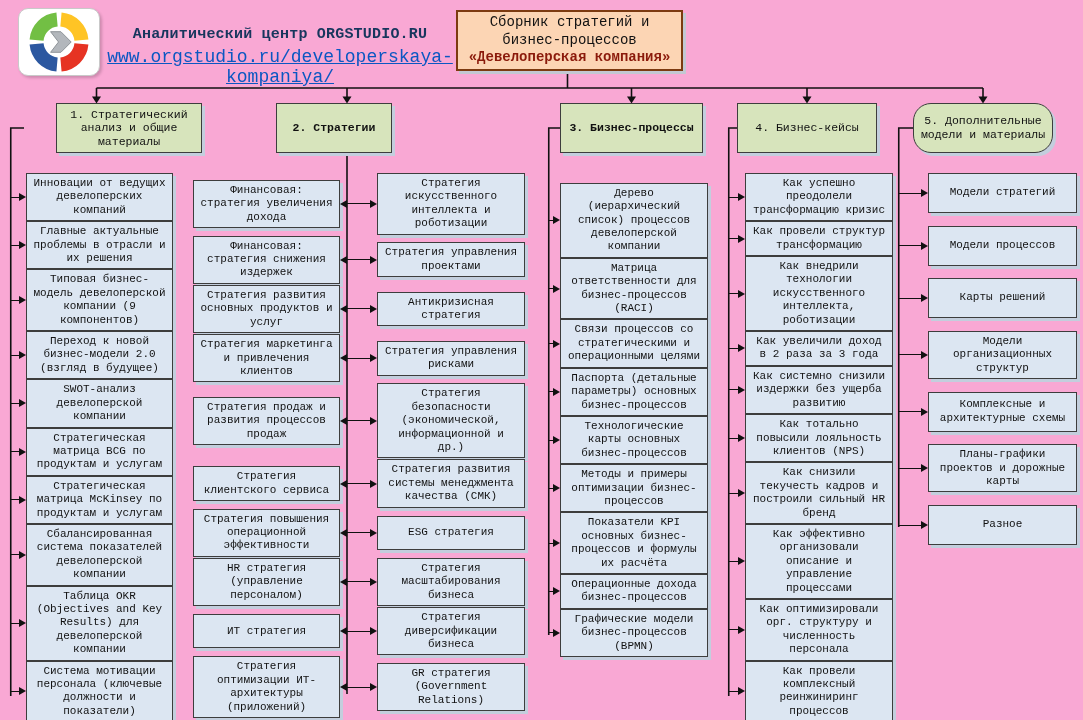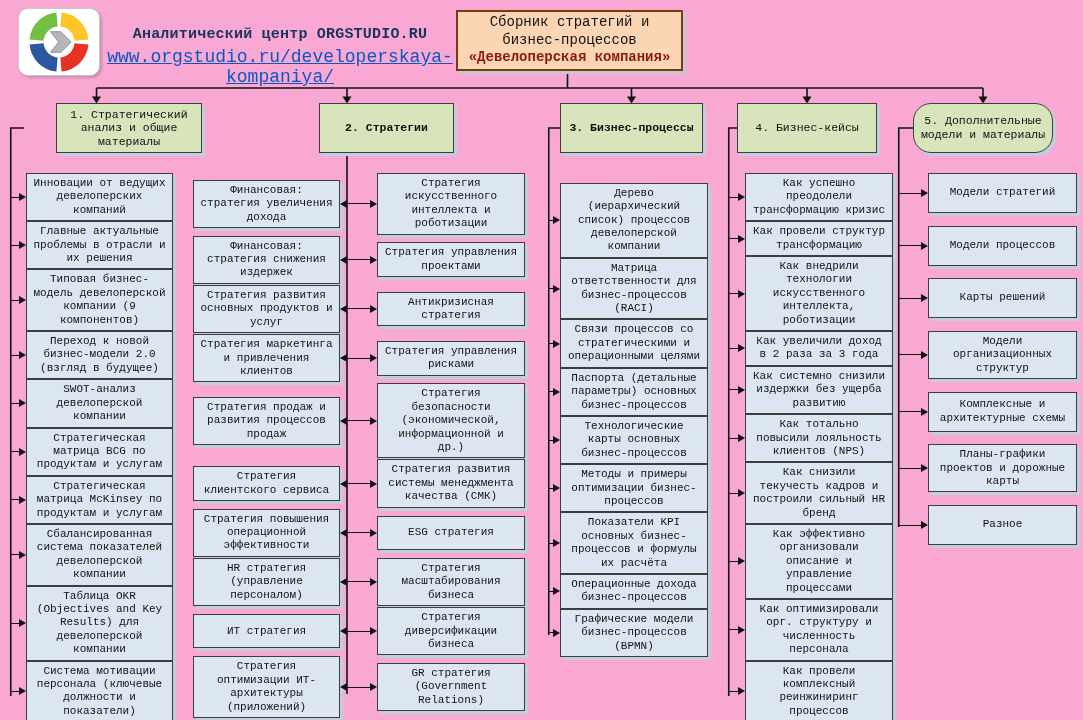--- a/index.html
+++ b/index.html
@@ -20,21 +20,21 @@
             border:2px solid #7c3a10;box-shadow:3px 3px 0 #c3c8d2;z-index:2;
             display:flex;flex-direction:column;align-items:center;justify-content:center;
             font-size:14px;line-height:1.28;text-align:center;}
   #root-box .emph{font-weight:bold;color:#8b1a0b;}
   
   .hdr{position:absolute;top:103px;height:50px;background:#d7e4bc;border:1px solid #3d3d3d;
        box-shadow:3px 3px 0 #c3cedd;display:flex;align-items:center;justify-content:center;
        text-align:center;font-size:11.5px;line-height:1.18;padding:2px 4px;box-sizing:border-box;z-index:2;}
   .hdr.bold{font-weight:bold;}
   #h1{left:28px;width:146px;margin-left:28px;}
-  #h2{left:276px;width:135px;margin-left:43px;}
+  #h2{left:276px;width:116px;}
   #h3{left:560px;width:143px;}
   #h4{left:737px;width:140px;}
   #h5{left:913px;width:140px;border-radius:18px;}
   
   .col{position:absolute;display:flex;flex-direction:column;justify-content:space-between;z-index:1;}
   #col1{left:10px;top:173px;width:163px;height:545px;}
   #col2{left:193px;top:173px;width:332px;height:545px;}
   #col3{left:548px;top:173px;width:160px;height:484px;justify-content:flex-end;}
   #col4{left:728px;top:173px;width:165px;height:545px;}
   #col5{left:898px;top:173px;width:179px;height:372px;}

